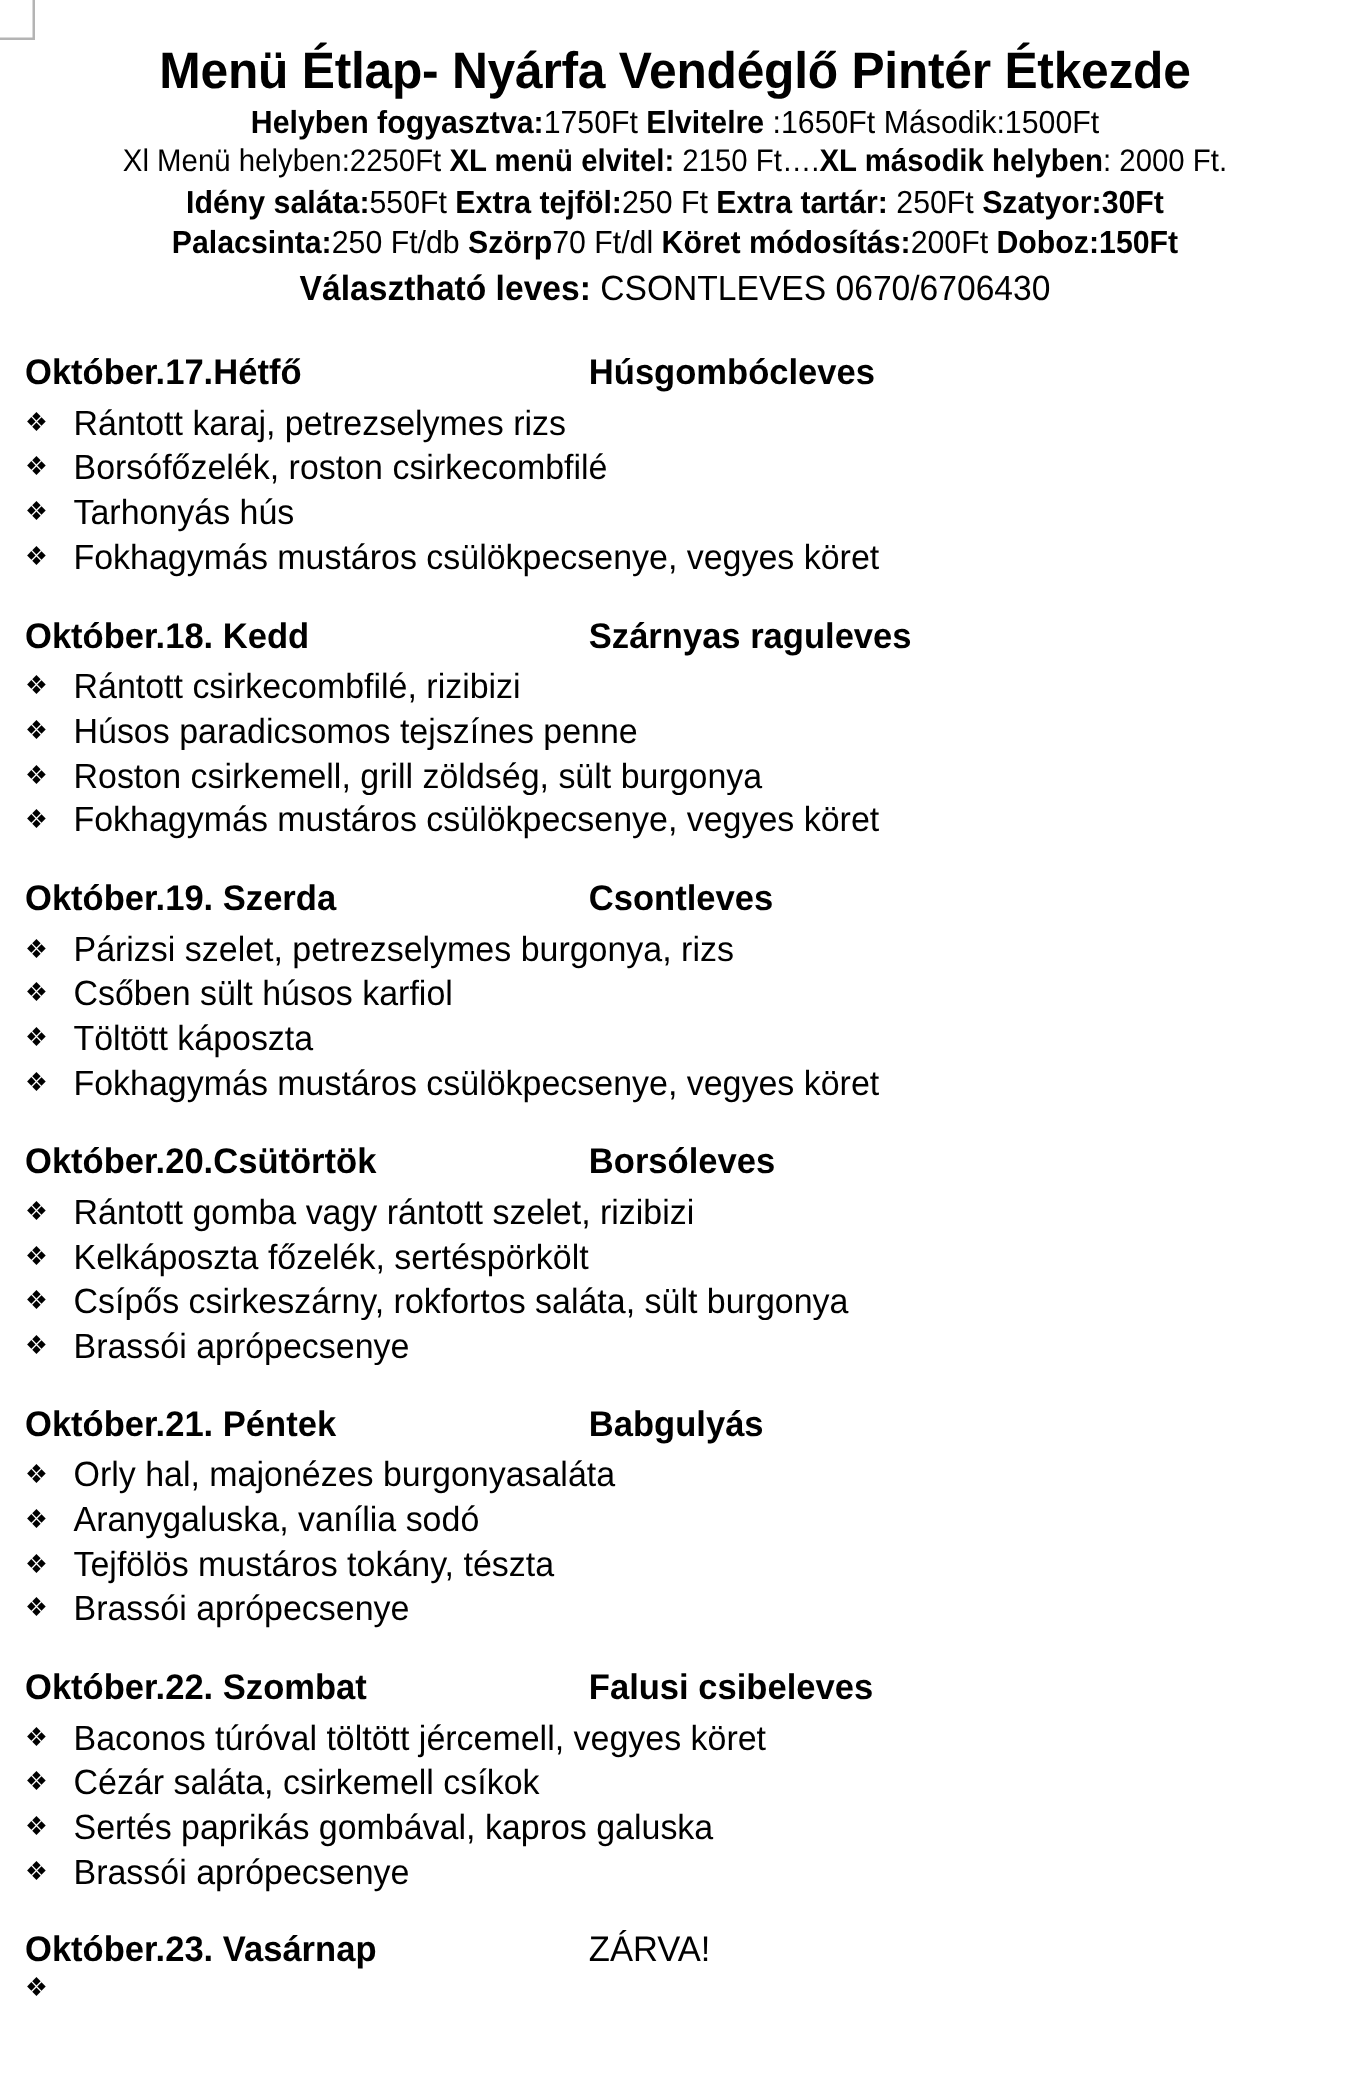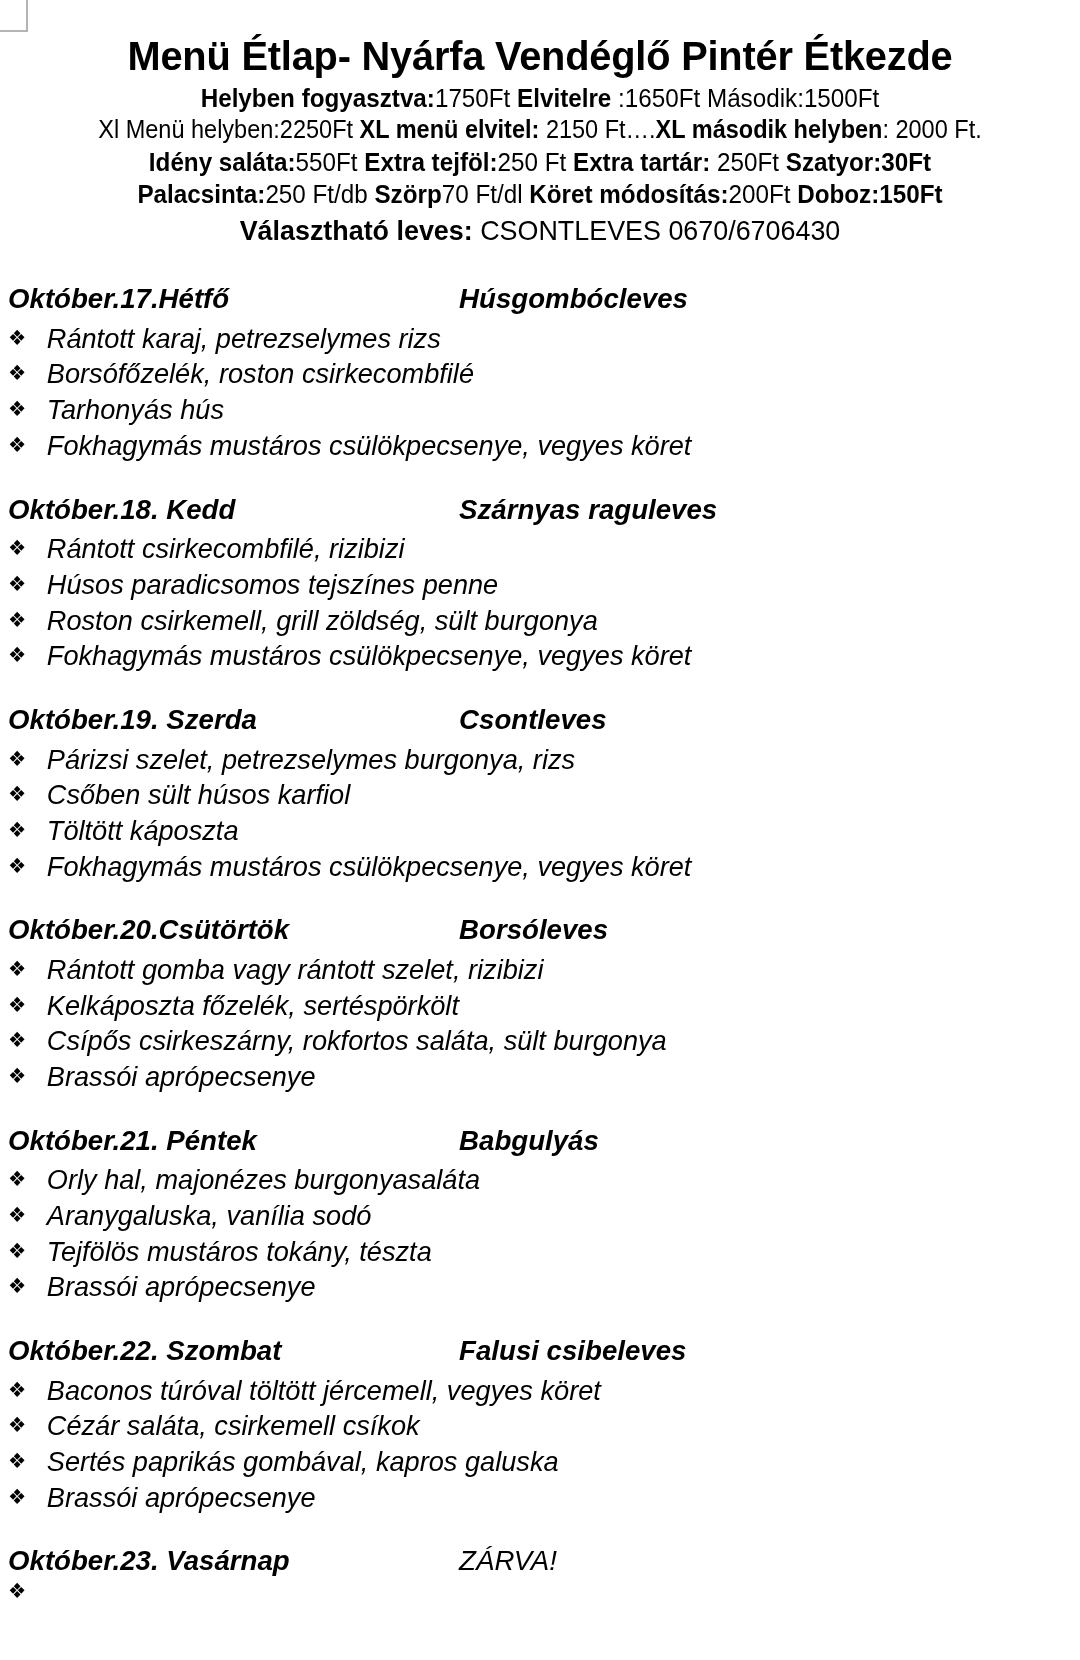--- a/index.html
+++ b/index.html
@@ -67,22 +67,21 @@
     font-size: 28px;
     margin-top: 3px;
     transform: scaleX(0.96);
   }
   .b { font-weight: bold; }
   .r { font-weight: normal; }
 
   
   .days {
     margin-top: 32px;
-    padding-left: 8px;
-    font-style: italic;
+    padding-left: 20px;
   }
   .day {
     margin-bottom: 27px;
   }
   .day:last-child { margin-bottom: 0; margin-top: 24px; }
 
   .day-head {
     display: flex;
     align-items: baseline;
     font-size: 28.5px;

